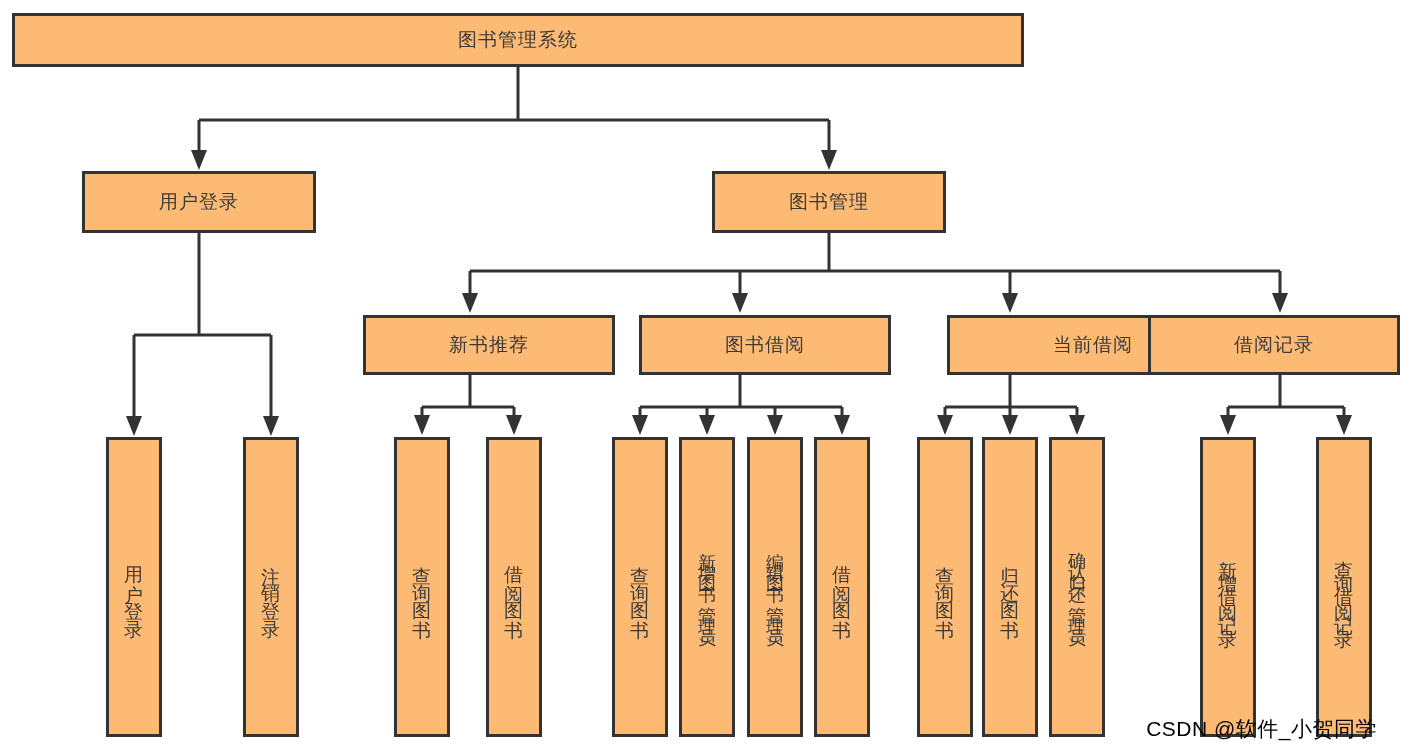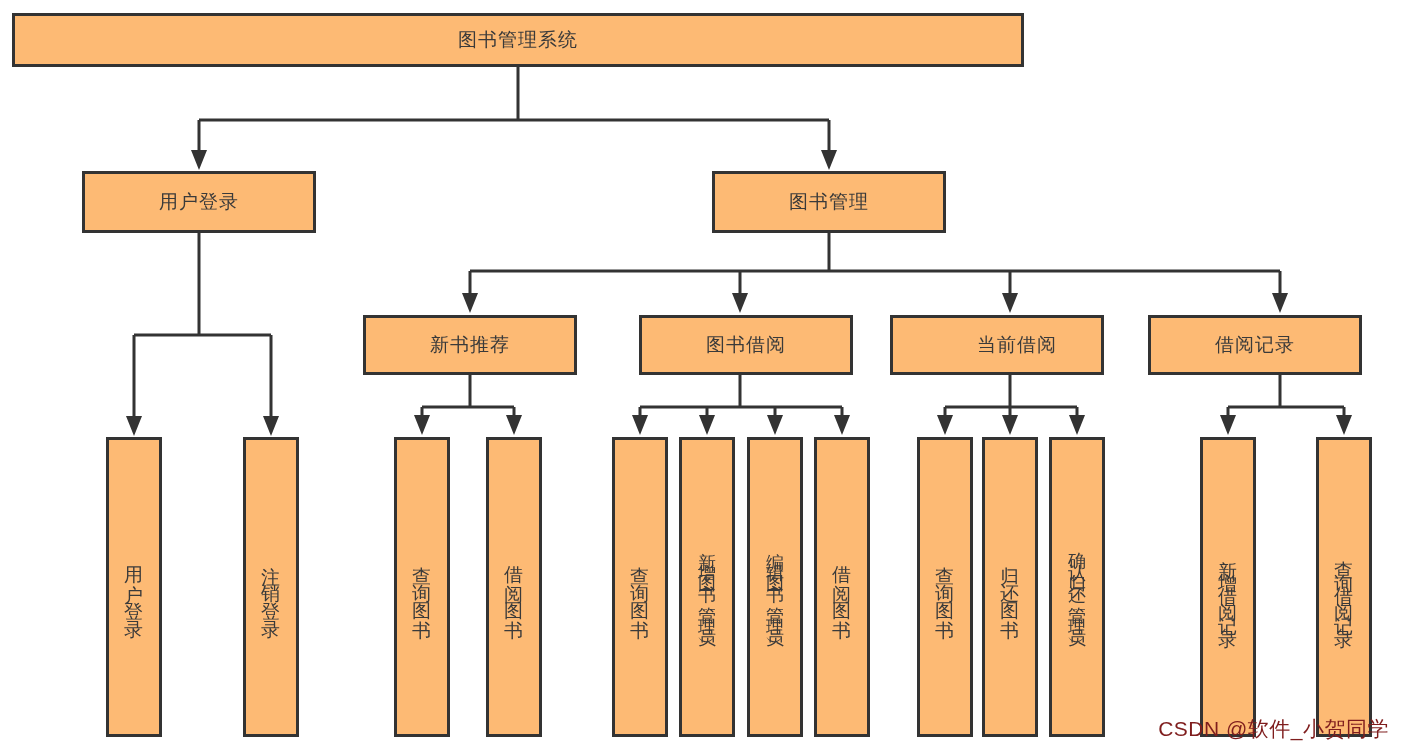--- a/index.html
+++ b/index.html
@@ -26,40 +26,40 @@
     justify-content: center;
     font-size: 19px;
     letter-spacing: 1px;
     color: #3a3a3a;
     z-index: 2;
   }
   .root-node  { left: 12px;  top: 13px;  width: 1012px; height: 54px; }
   .lvl2       { top: 171px; width: 234px; height: 62px; }
   .lvl2.n1    { left: 82px;  }
   .lvl2.n2    { left: 712px; }
-  .lvl3       { top: 315px; width: 214px; height: 60px; }
+  .lvl3       { top: 315px; width: 252px; height: 60px; }
   .lvl3.n1    { left: 363px;  }
   .lvl3.n2    { left: 633px; margin-left: 6px;  }
-  .lvl3.n3    { left: 890px; padding-left: 40px;  }
+  .lvl3.n3    { left: 947px; padding-left: 40px;  }
   .lvl3.n4    { left: 1148px; }
   .leaf {
     top: 437px; width: 56px; height: 300px;
     writing-mode: vertical-rl;
     text-orientation: mixed;
     letter-spacing: 18px;
     font-size: 19px;
     line-height: 1;
   }
   .leaf.len6 { letter-spacing: 14px; }
   .leaf.len8 { letter-spacing: 11px; font-size: 18px; }
   .watermark {
     position: absolute;
-    right: 16px; bottom: 4px;
+    right: 28px; bottom: 4px;
     font-size: 21px;
-    color: #7f1d1d;
+    color: #000000;
     letter-spacing: 0.5px;
     z-index: 5;
     white-space: nowrap;
   }
 </style>
 </head>
 <body>
 
 <svg id="connectors" viewBox="0 0 1405 747" xmlns="http://www.w3.org/2000/svg">
   <g stroke="#333333" stroke-width="3" fill="none">

